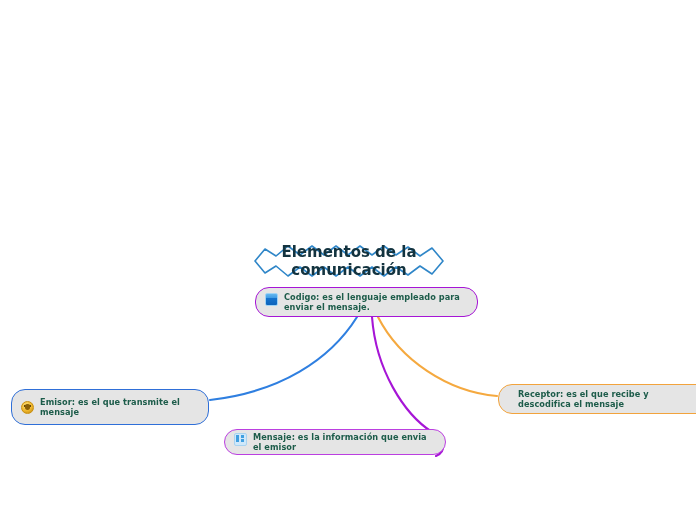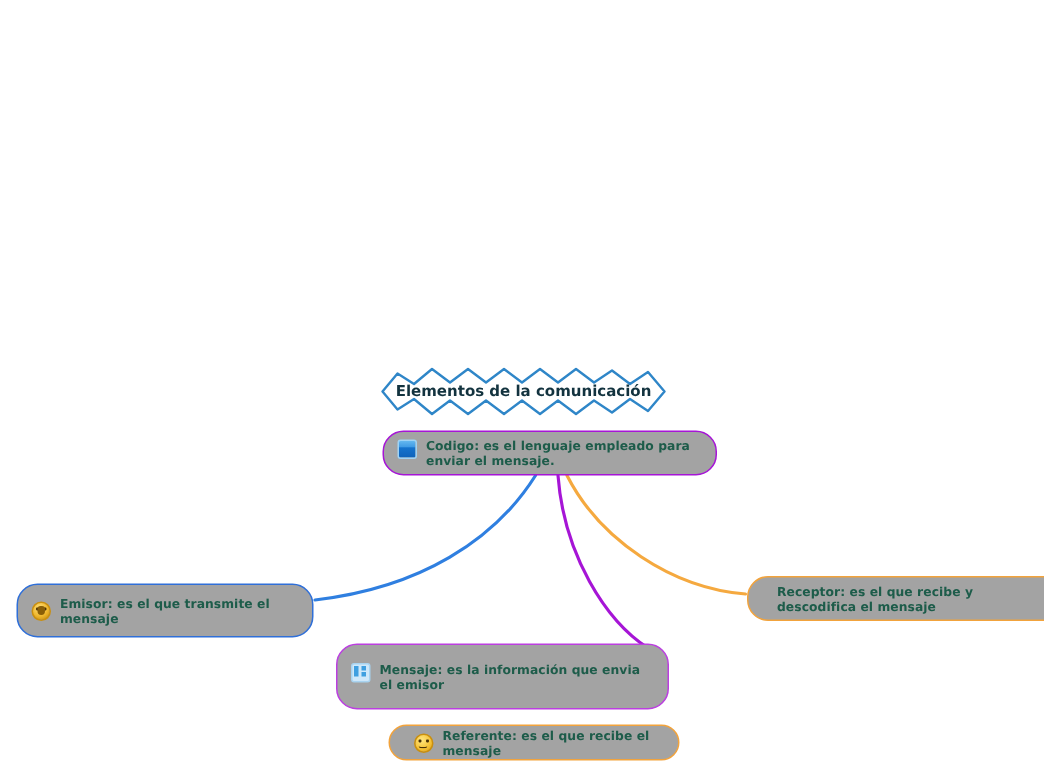--- a/index.html
+++ b/index.html
@@ -27,21 +27,21 @@
     left: 0; top: 0;
     width: 696px;
     height: 520px;
     pointer-events: none;
     z-index: 1;
   }
 
   .node {
     position: absolute;
     box-sizing: border-box;
-    background: #a3a3a3;
+    background: #e5e5e5;
     display: flex;
     align-items: center;
     z-index: 2;
   }
 
   .node-body {
     display: flex;
     align-items: flex-start;
     gap: 6px;
     width: 100%;
@@ -67,21 +67,21 @@
   }
   #title-node .burst {
     position: absolute;
     left: 0; top: 0;
     width: 194px;
     height: 36px;
   }
   #title-text {
     position: relative;
     z-index: 2;
-    font-size: 10px;
+    font-size: 15px;
     font-weight: bold;
     color: #13333f;
     text-align: center;
     width: 100%;
   }
 
   
   .rbox {
     border-radius: 14px;
     border-style: solid;
@@ -108,21 +108,21 @@
     left: 498px;
     top: 384px;
     width: 214px;
     height: 30px;
     border-color: #f2a33c;
   }
   #node-mensaje {
     left: 224px;
     top: 429px;
     width: 222px;
-    height: 44px;
+    height: 26px;
     border-color: #bb3fe0;
   }
   #node-referente {
     left: 259px;
     top: 483px;
     width: 194px;
     height: 24px;
     border-color: #f2a33c;
     align-items: center;
   }
@@ -242,24 +242,14 @@
     <div class="node-body">
       <span class="icon icon-grid">
         <i class="a"></i>
           <i class="b"></i>
           <i class="c"></i>
       </span>
       <span class="node-label">Mensaje: es la información que envia el emisor</span>
     </div>
   </div>
 
-  <div class="node rbox" id="node-referente">
-    <div class="node-body" style="align-items:center; padding-left:7px;">
-      <span class="icon-emoji">
-        <span class="eye l"></span>
-          <span class="eye r"></span>
-        <span class="mouth"></span>
-      </span>
-      <span class="node-label">Referente: es el que recibe el mensaje</span>
-    </div>
-  </div>
 
 </div>
 
 </body></html>

